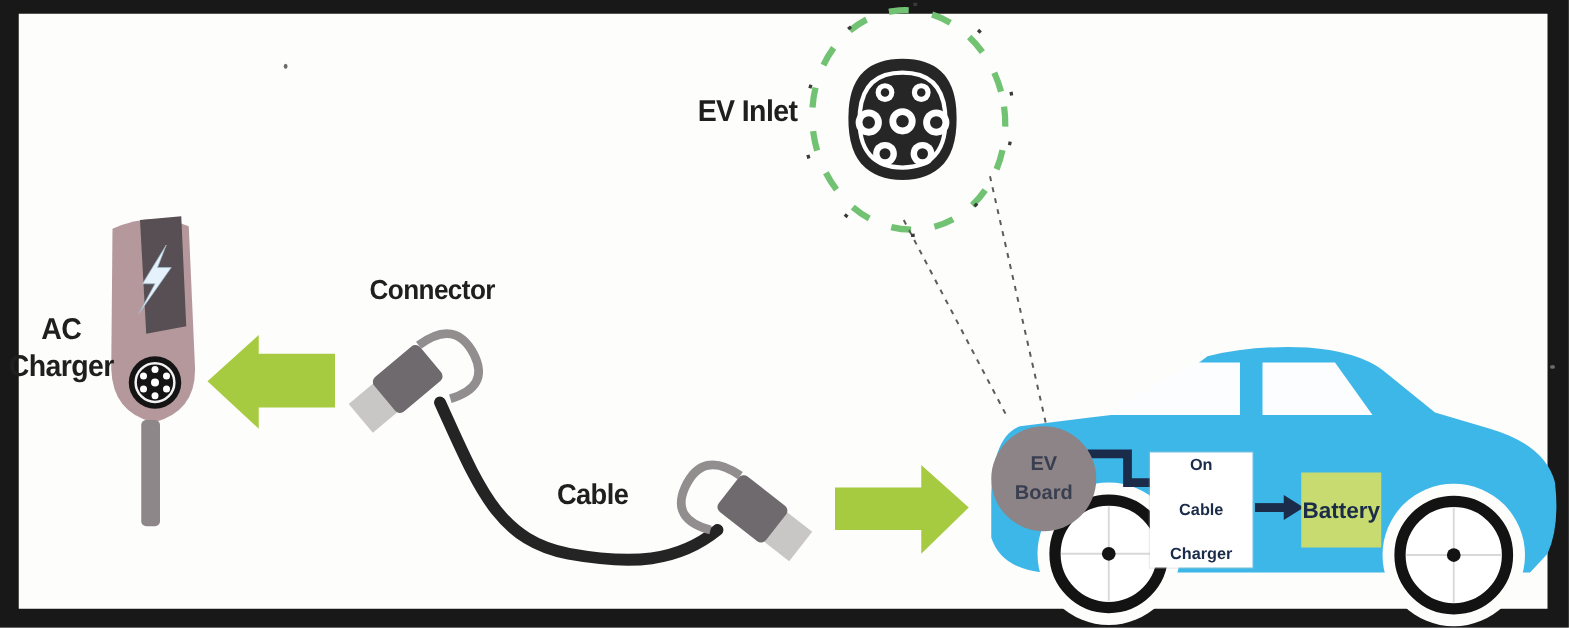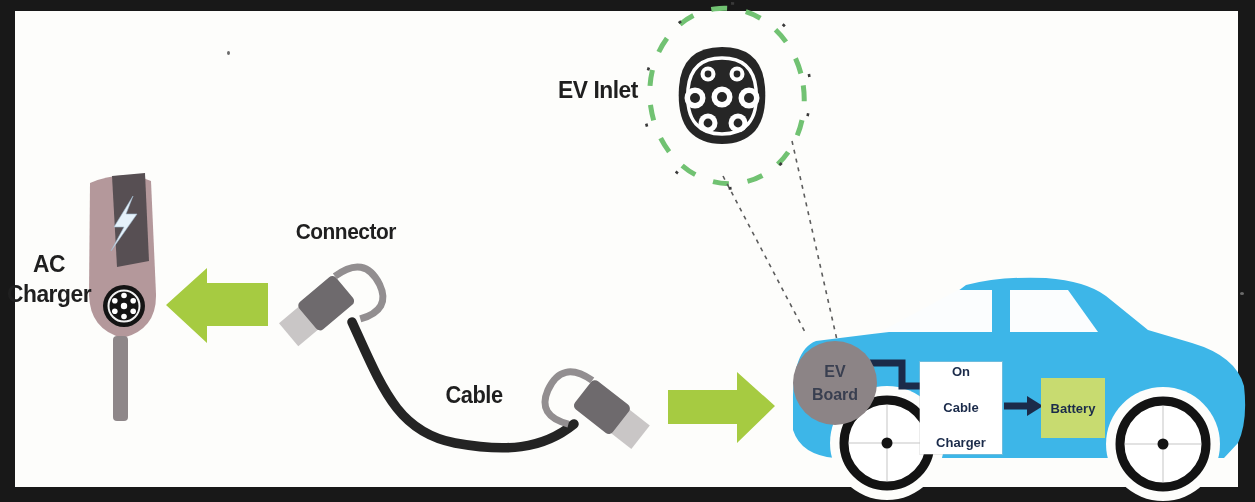--- a/index.html
+++ b/index.html
@@ -21,21 +21,21 @@
   .cable-lbl{left:444px;top:382px;font-size:23px;}
   .evinlet-lbl{left:556px;top:76px;font-size:24px;}
   .node{position:absolute;z-index:6;display:flex;flex-direction:column;align-items:center;
         justify-content:center;font-weight:bold;color:var(--box-text);}
   .inlet-circle{left:793px;top:341px;width:84px;height:84px;border-radius:50%;
         background:var(--inlet-circle-fill);font-size:16px;line-height:1.45;color:#2b3347;}
   .inlet-circle span{opacity:.85;}
   .obc-box{left:920px;top:362px;width:82px;height:92px;background:#fff;
         font-size:13px;line-height:1.6;box-shadow:0 0 0 1px rgba(200,200,200,.35);justify-content:space-between;}
   .battery-box{left:1041px;top:378px;width:64px;height:60px;background:var(--battery-fill);
-        font-size:13px;}
+        font-size:18px;}
   .speck{position:absolute;background:#6b6b6b;border-radius:50%;z-index:4;}
 </style>
 </head>
 <body>
 
 <div class="frame">
   <div class="canvas"></div>
 
   <svg class="art" viewBox="0 0 1255 502">
 

